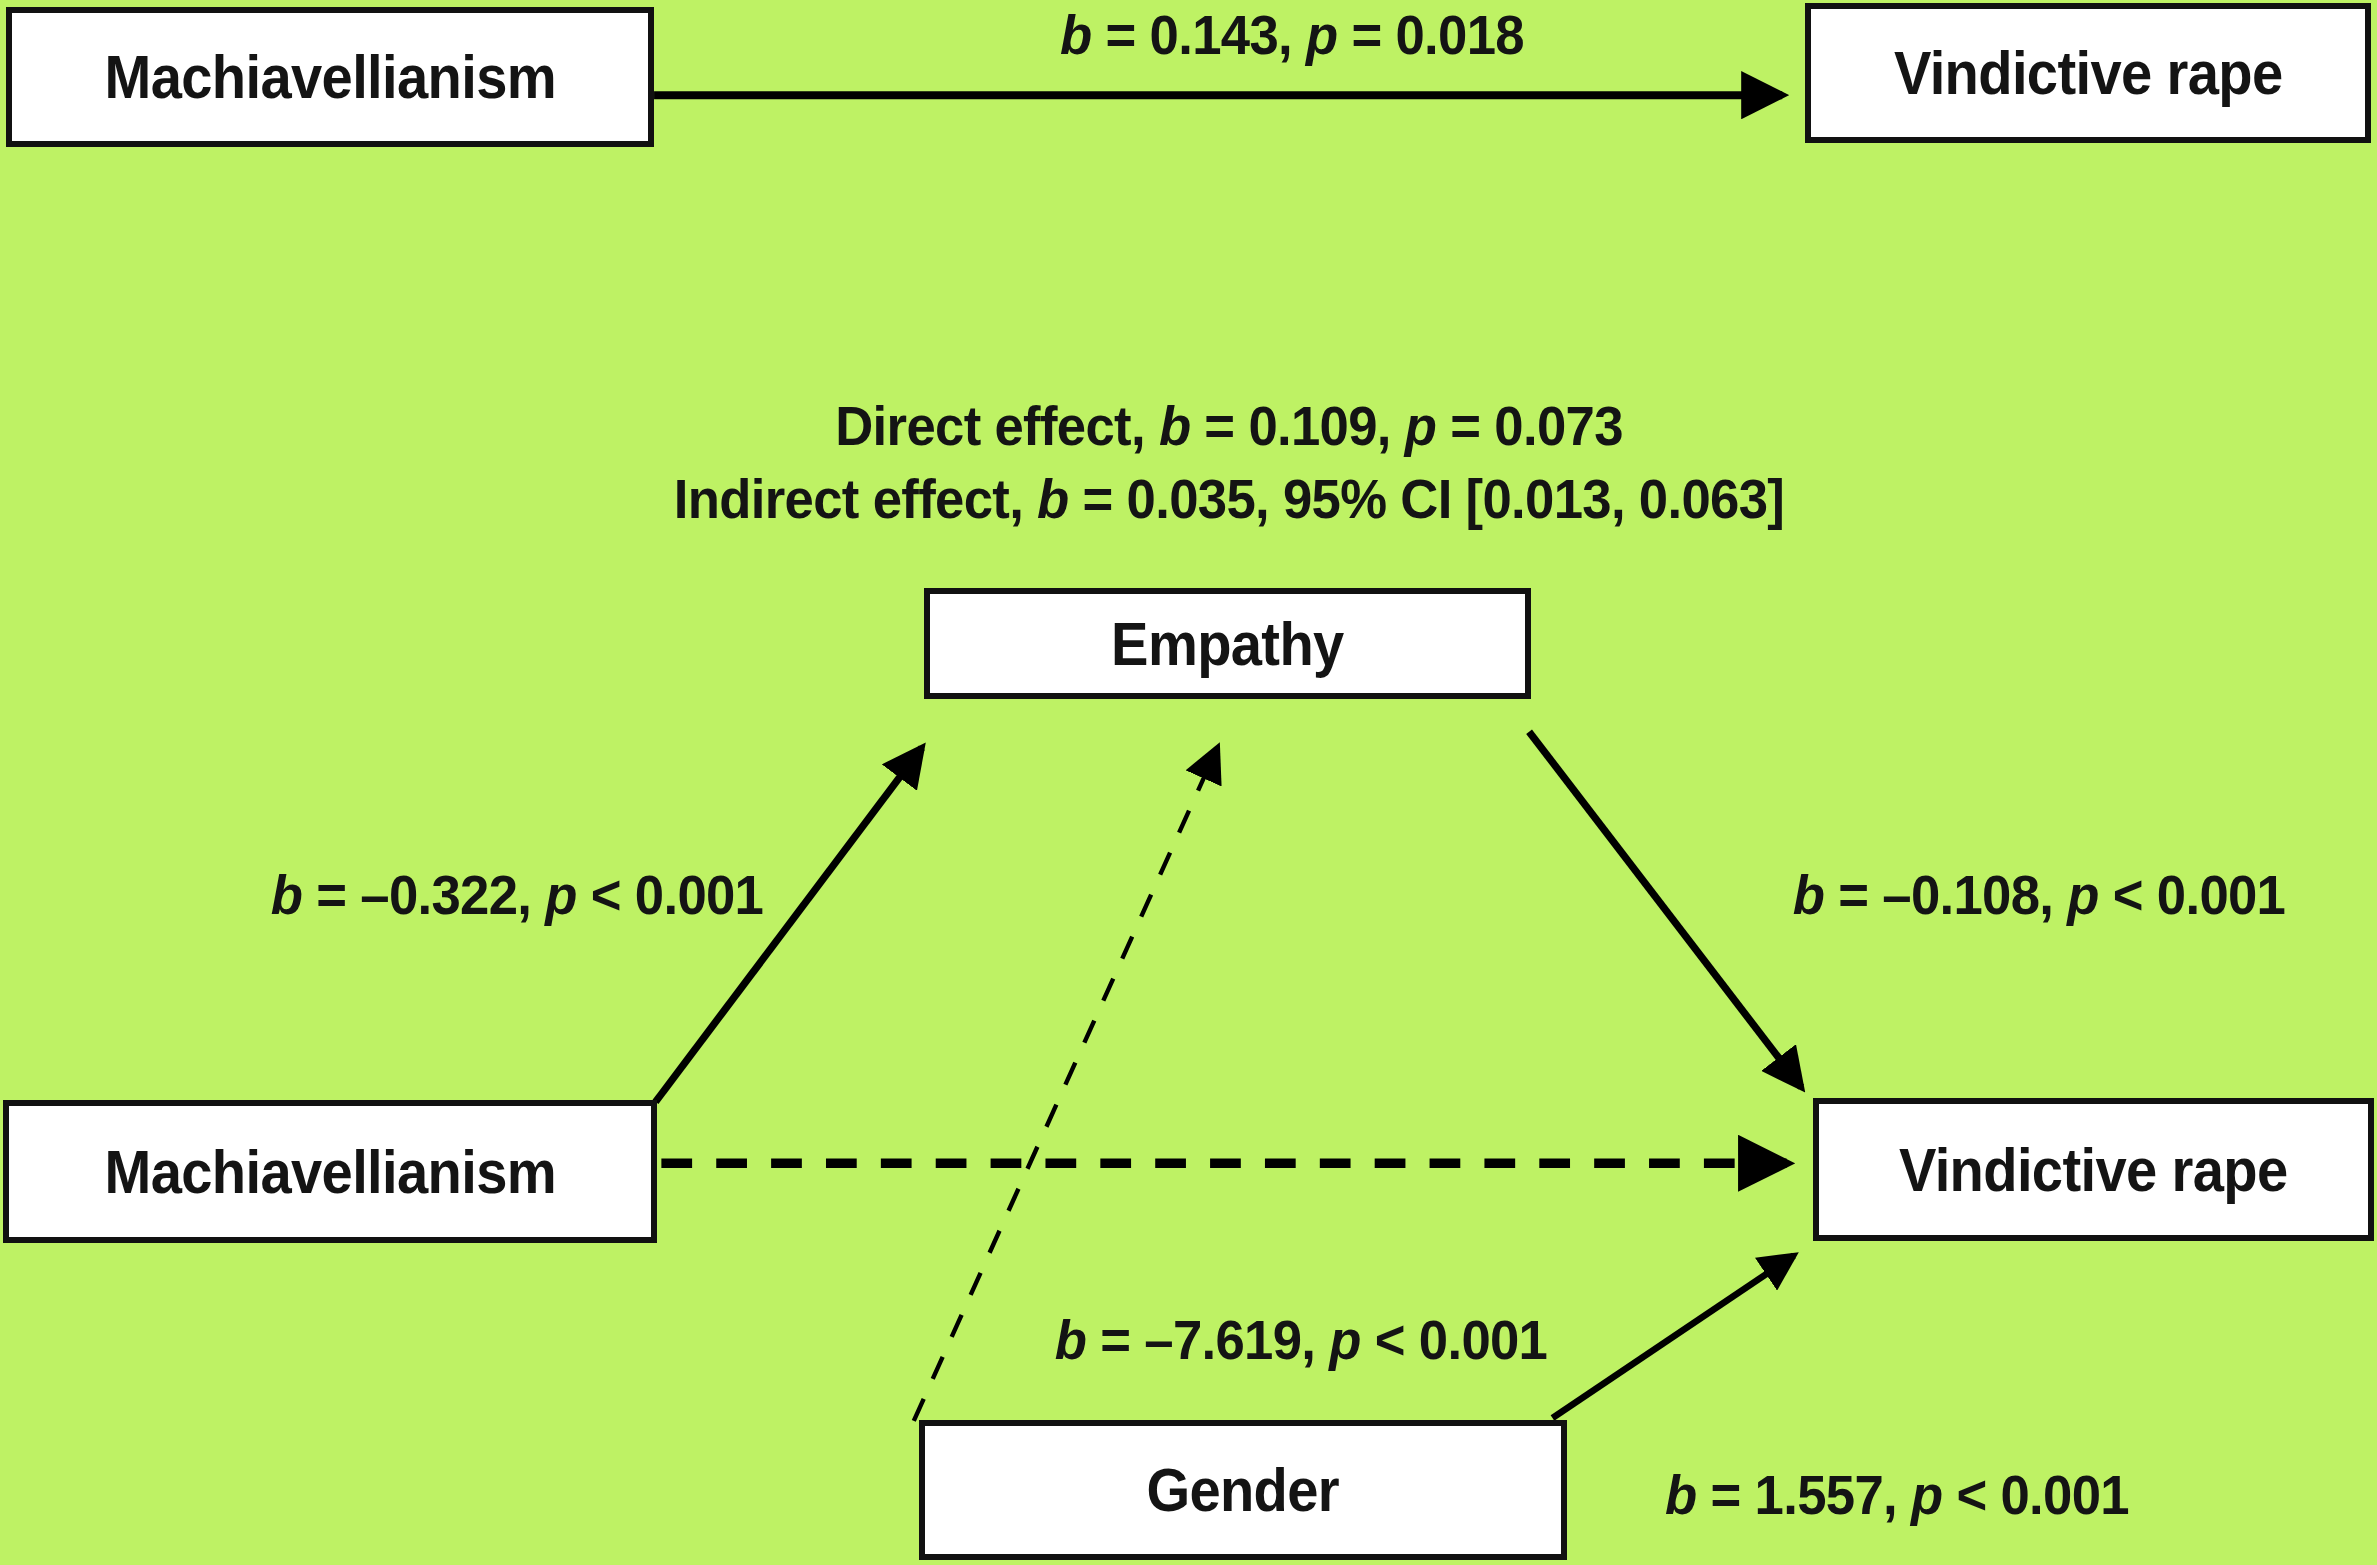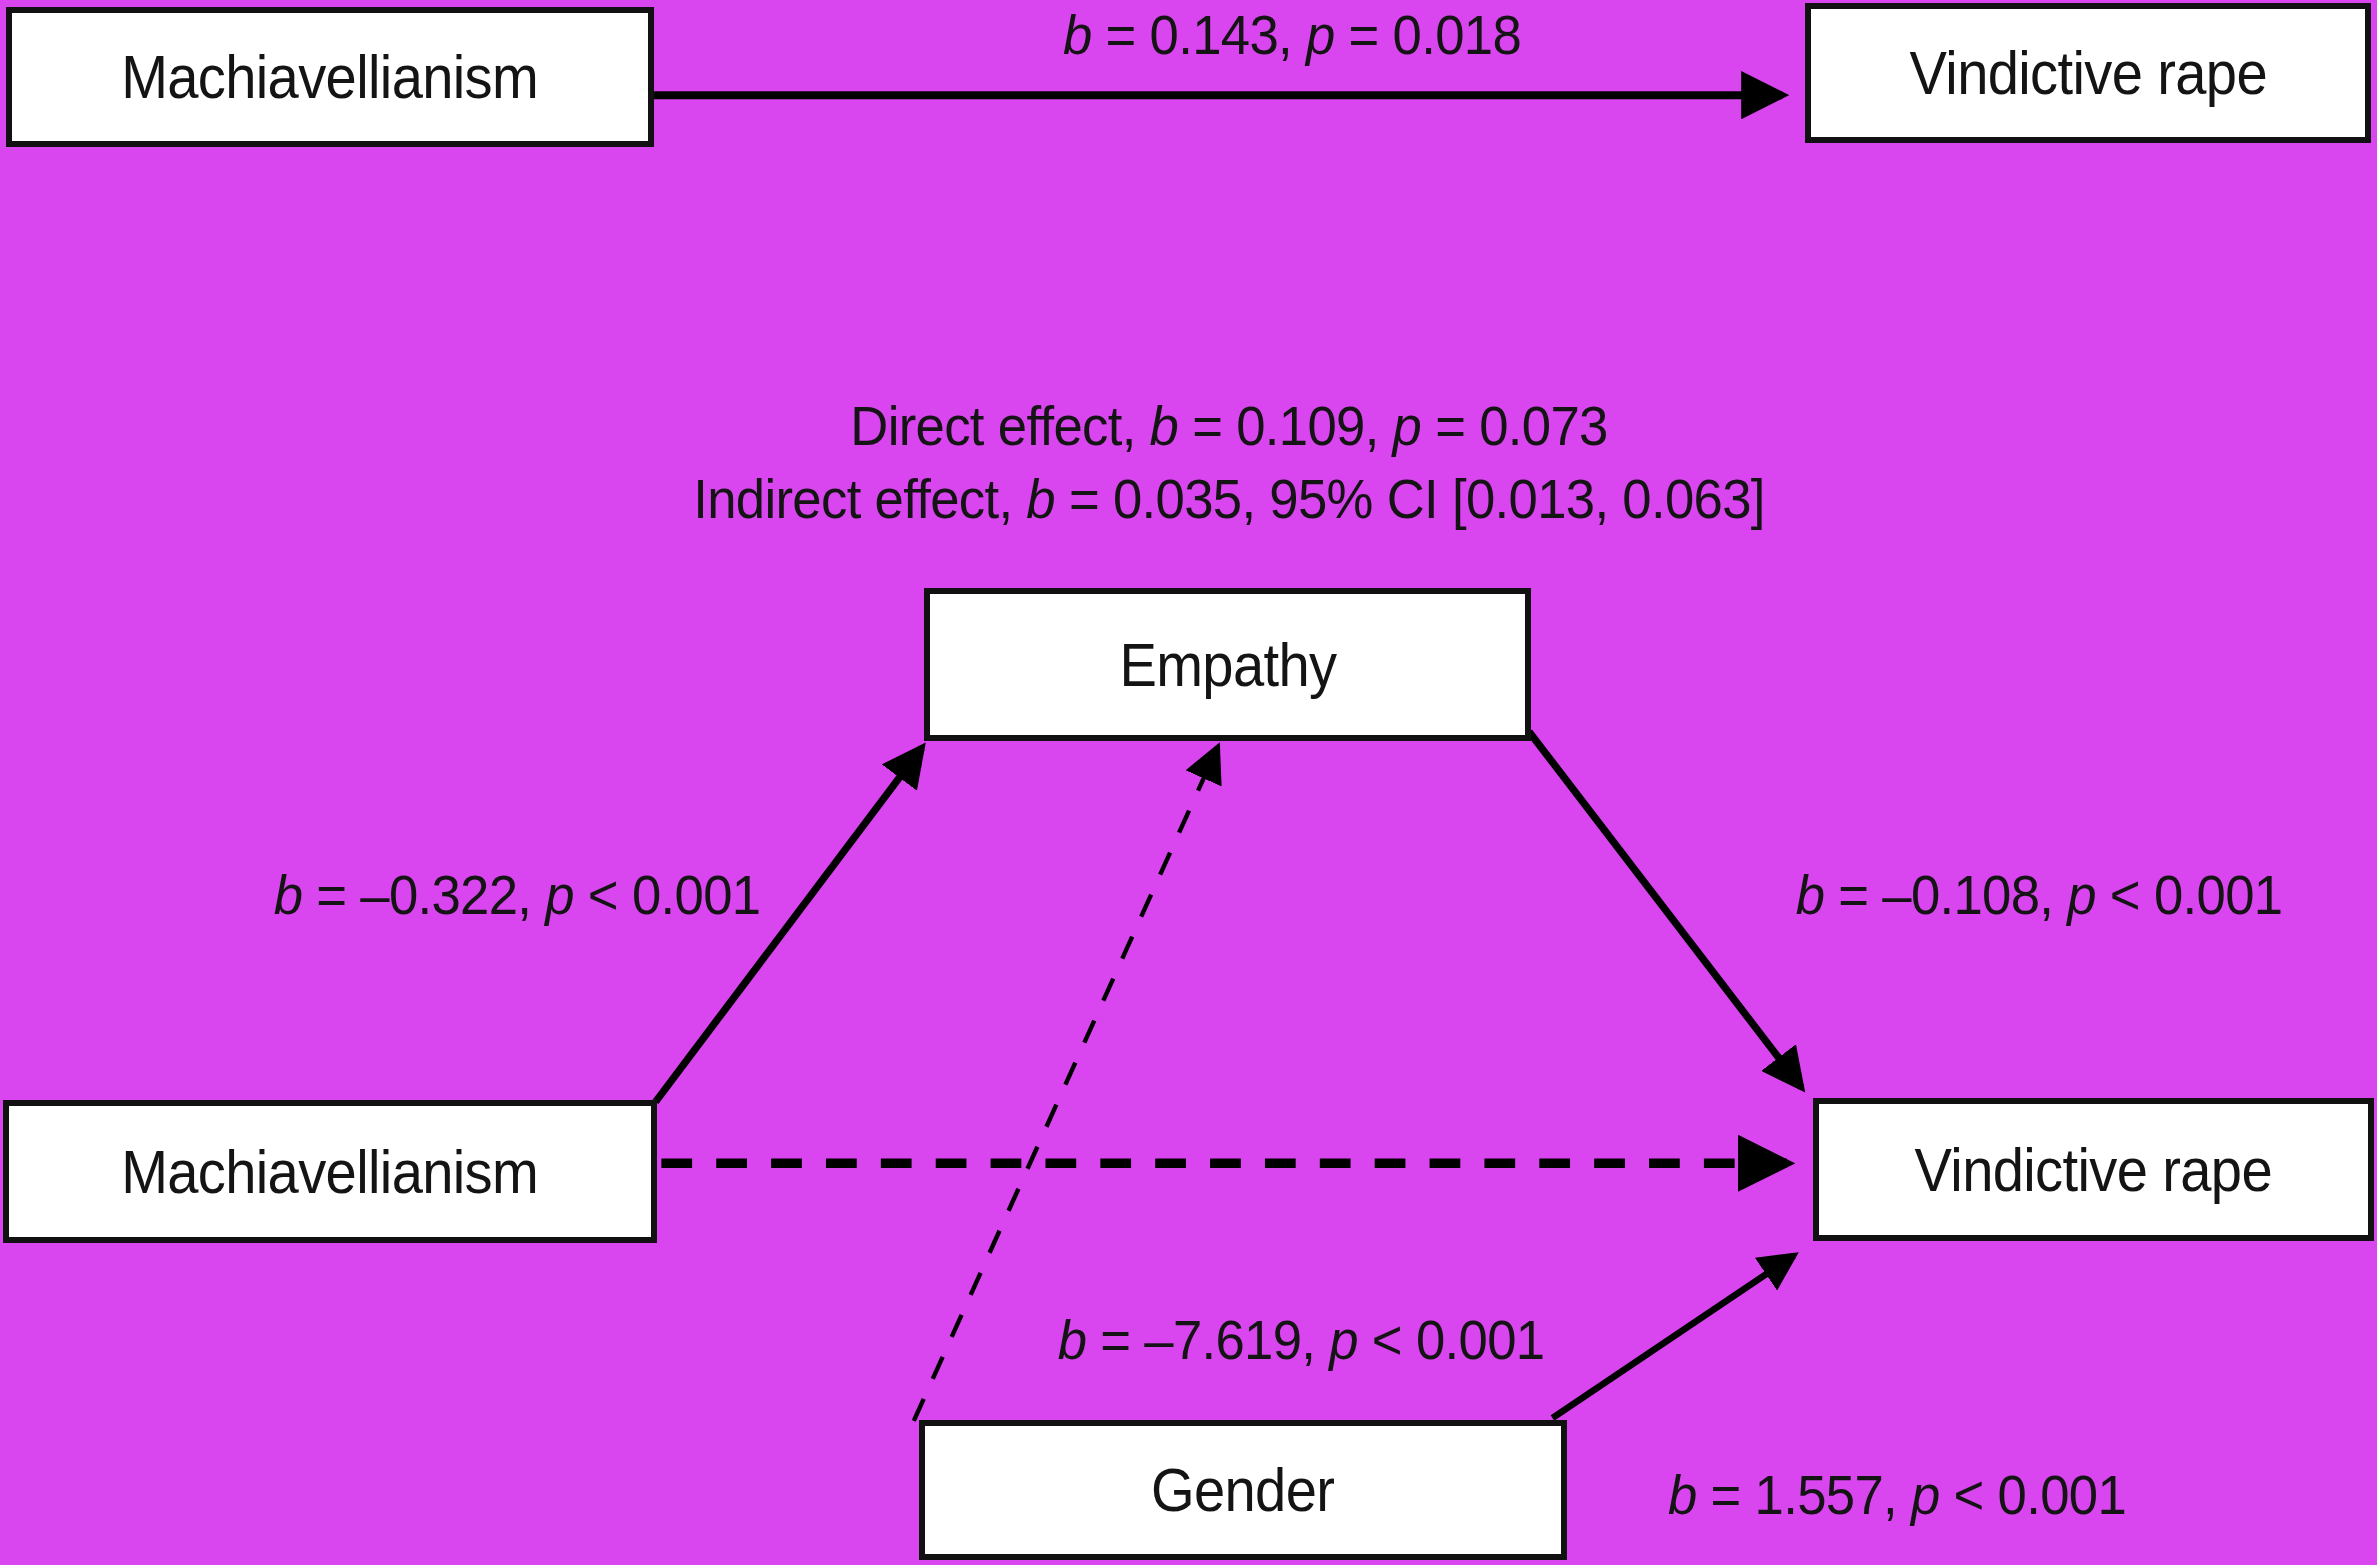--- a/index.html
+++ b/index.html
@@ -5,24 +5,25 @@
   html, body {
     margin: 0;
     padding: 0;
     background: #ffffff;
   }
   * { box-sizing: border-box; }
   #canvas {
     position: relative;
     width: 2377px;
     height: 1565px;
-    background: #d946ef;
+    background: #bef264;
     font-family: "Liberation Sans", sans-serif;
     color: #111111;
     overflow: hidden;
+    font-weight: bold;
   }
   #wires {
     position: absolute;
     left: 0; top: 0;
     width: 2377px; height: 1565px;
     z-index: 1;
   }
   .node-box {
     position: absolute;
     z-index: 2;
@@ -67,21 +68,21 @@
   }
   
   #label-top-path        { left: 1292px; top: 1.5px; }
   #label-a-path          { left: 517px;  top: 862px; }
   #label-b-path          { left: 2039px; top: 862px; }
   #label-cov-med-path    { left: 1301px; top: 1307px; }
   #label-cov-out-path    { left: 1897px; top: 1462px; }
   
   #box-top-predictor   { left: 5.9px;    top: 7.3px;   width: 648px; height: 140px; }
   #box-top-outcome     { left: 1805px; top: 2.9px;    width: 566px; height: 140px; }
-  #box-mediator        { left: 924px; top: 588px;  width: 607px; height: 153px; }
+  #box-mediator        { left: 924px; top: 588px;  width: 607px; height: 111px; }
   #box-predictor       { left: 2.9px;    top: 1100px; width: 654px; height: 143px; }
   #box-outcome         { left: 1813px; top: 1098px; width: 561px; height: 143px; }
   #box-covariate       { left: 907px; top: 1420px; width: 648px; height: 140px; margin-left: 12px; }
 </style>
 </head>
 <body>
 
 <div id="canvas">
 
   <svg id="wires" viewBox="0 0 3249 2139" xmlns="http://www.w3.org/2000/svg">

